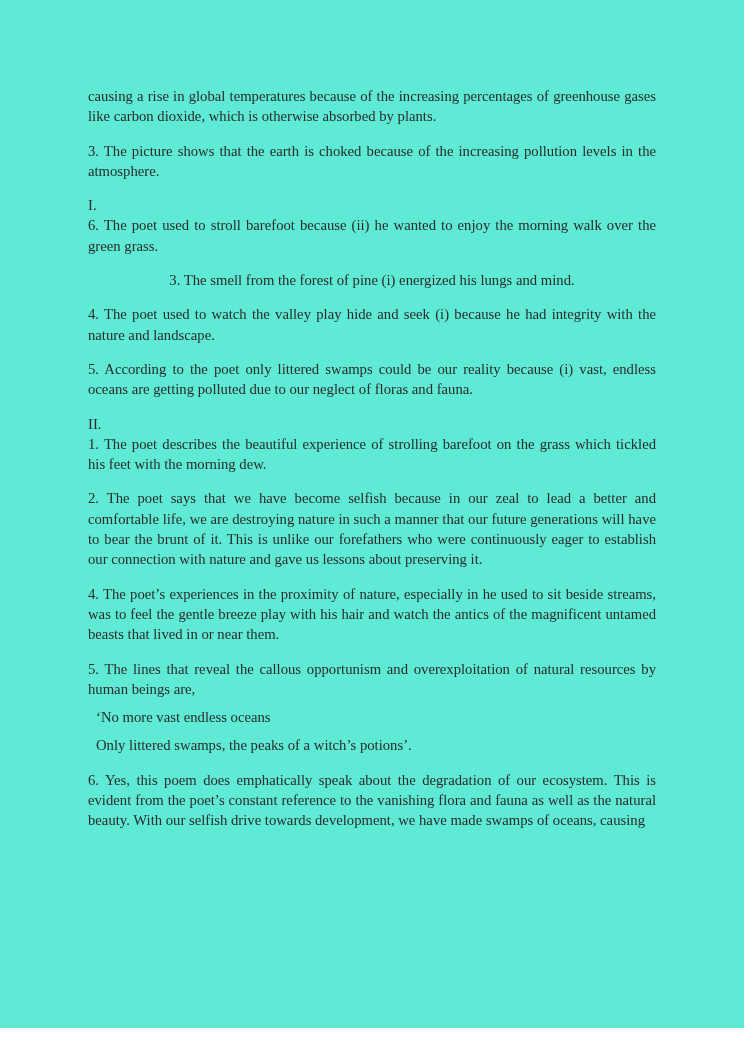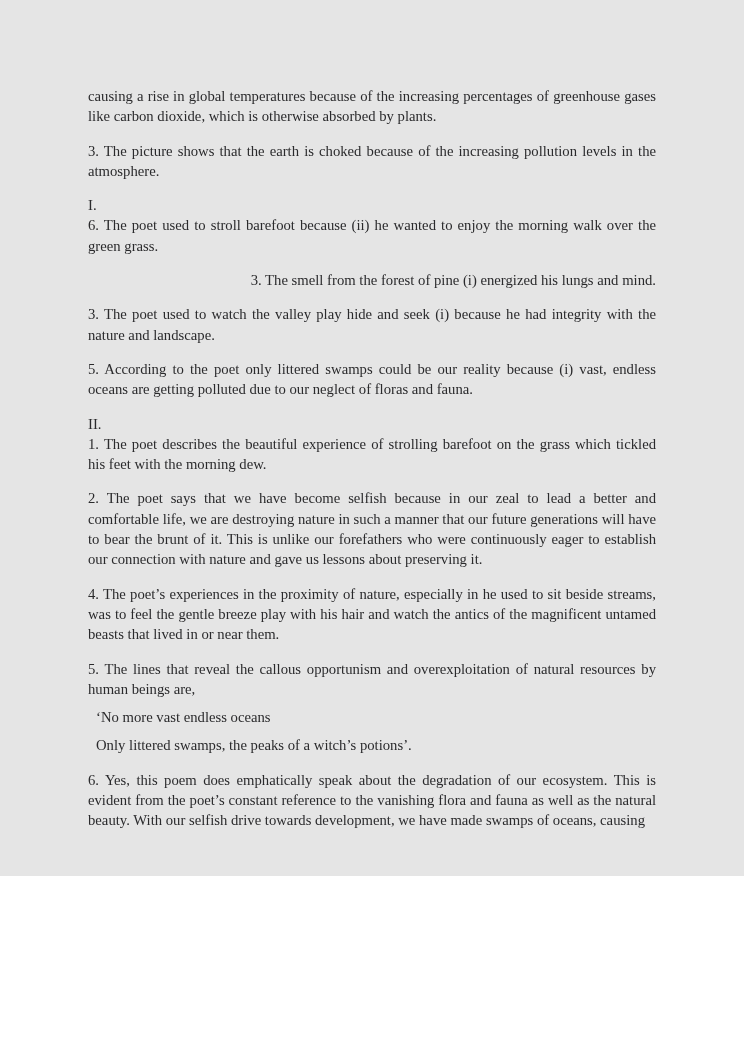--- a/index.html
+++ b/index.html
@@ -4,22 +4,22 @@
 <title>Scanned Answer Key Page</title>
 <style>
   html, body {
     margin: 0;
     padding: 0;
     background: #ffffff;
   }
   .page {
     position: relative;
     width: 744px;
-    height: 876px;
-    background: #e5e5e5;
+    height: 1028px;
+    background: #5eead4;
     overflow: hidden;
     box-sizing: border-box;
   }
   .content {
     position: absolute;
     left: 88px;
     top: 86px;
     width: 568px;
   }
   .para {
@@ -48,41 +48,41 @@
   }
   .quote-line {
     font-family: "Liberation Serif", "DejaVu Serif", serif;
     font-size: 14.7px;
     line-height: 20.3px;
     color: #2a2a2c;
     text-align: left;
     margin: 8px;
   }
   .nojustify {
-    text-align: right;
+    text-align: center;
   }
 </style>
 </head>
 <body>
 
 <div class="page">
   <div class="content">
 
     <p class="para">causing a rise in global temperatures because of the increasing percentages of greenhouse gases like carbon dioxide, which is otherwise absorbed by plants.</p>
 
     <p class="para">3. The picture shows that the earth is choked because of the increasing pollution levels in the atmosphere.</p>
 
     <p class="section-head tight gap-before">I.</p>
 
     <p class="para">6. The poet used to stroll barefoot because (ii) he wanted to enjoy the morning walk over the green grass.</p>
 
 
     <p class="para nojustify">3. The smell from the forest of pine (i) energized his lungs and mind.</p>
 
-    <p class="para">3. The poet used to watch the valley play hide and seek (i) because he had integrity with the nature and landscape.</p>
+    <p class="para">4. The poet used to watch the valley play hide and seek (i) because he had integrity with the nature and landscape.</p>
 
     <p class="para">5. According to the poet only littered swamps could be our reality because (i) vast, endless oceans are getting polluted due to our neglect of floras and fauna.</p>
 
     <p class="section-head tight gap-before">II.</p>
 
     <p class="para">1.  The poet describes the beautiful experience of strolling barefoot on the grass which tickled his feet with the morning dew.</p>
 
     <p class="para">2. The poet says that we have become selfish because in our zeal to lead a better and comfortable life, we are destroying nature in such a manner that our future generations will have to bear the brunt of it. This is unlike our forefathers who were continuously eager to establish our connection with nature and gave us lessons about preserving it.</p>
 
 

